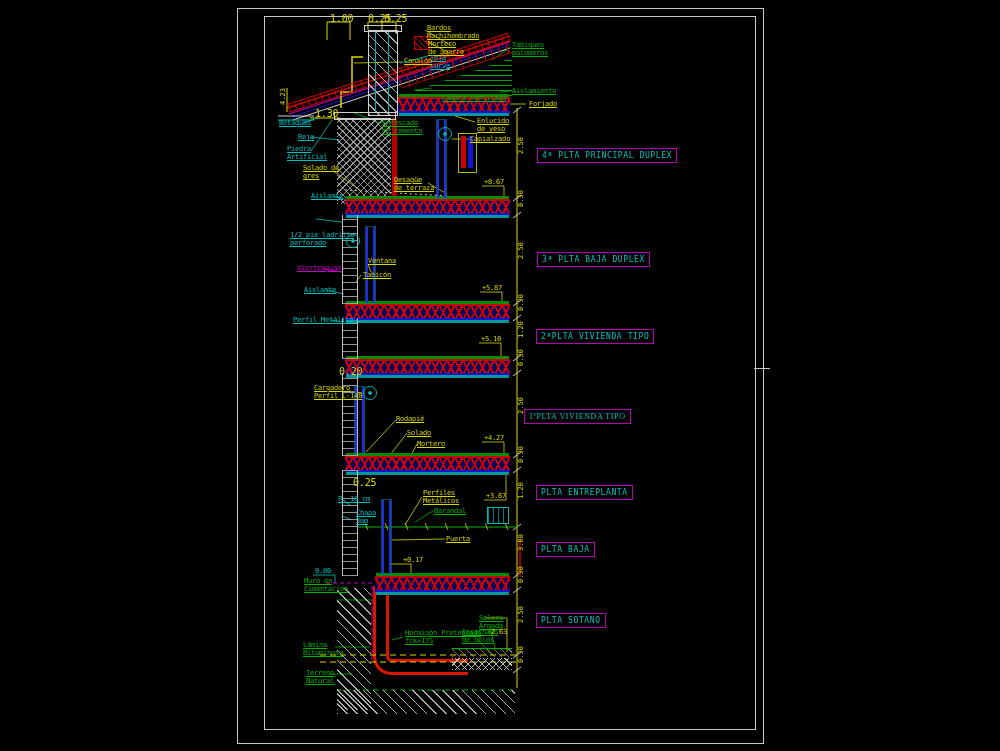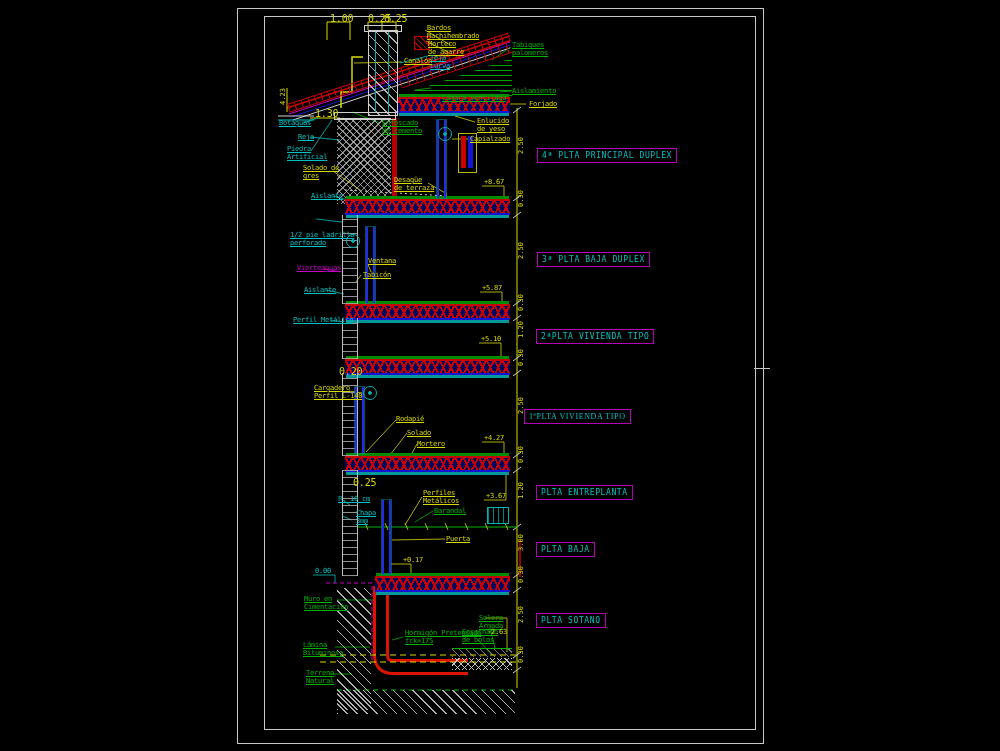--- a/index.html
+++ b/index.html
@@ -215,21 +215,21 @@
   <div class="ann y" style="left:396px;top:415px;">Rodapié</div>
   <div class="ann y" style="left:407px;top:429px;">Solado</div>
   <div class="ann y" style="left:417px;top:440px;">Mortero</div>
   <div class="ann c" style="left:338px;top:495px;">P. 10 cm</div>
   <div class="ann c" style="left:341px;top:509px;margin-left:15px;">Chapa
 3mm</div>
   <div class="ann y" style="left:423px;top:489px;">Perfiles
 Metálicos</div>
   <div class="ann g" style="left:434px;top:507px;">Barandal</div>
   <div class="ann y" style="left:446px;top:535px;">Puerta</div>
-  <div class="ann g" style="left:304px;top:595px;">Muro en
+  <div class="ann g" style="left:304px;top:577px;">Muro en
 Cimentación</div>
   <div class="ann g" style="left:303px;top:641px;">Lámina
 Bituminosa</div>
   <div class="ann g" style="left:306px;top:669px;">Terreno
 Natural</div>
   <div class="ann g" style="left:405px;top:629px;">Hormigón Pretensado
 fck=175</div>
   <div class="ann g" style="left:462px;top:628px;">Encachado
 de bolos</div>
   <div class="ann g" style="left:479px;top:614px;">Solera

